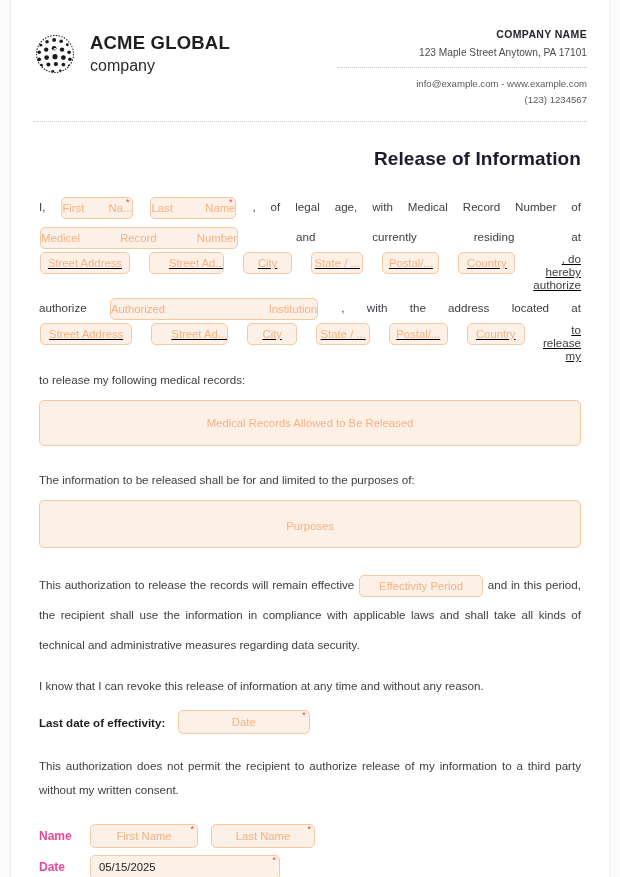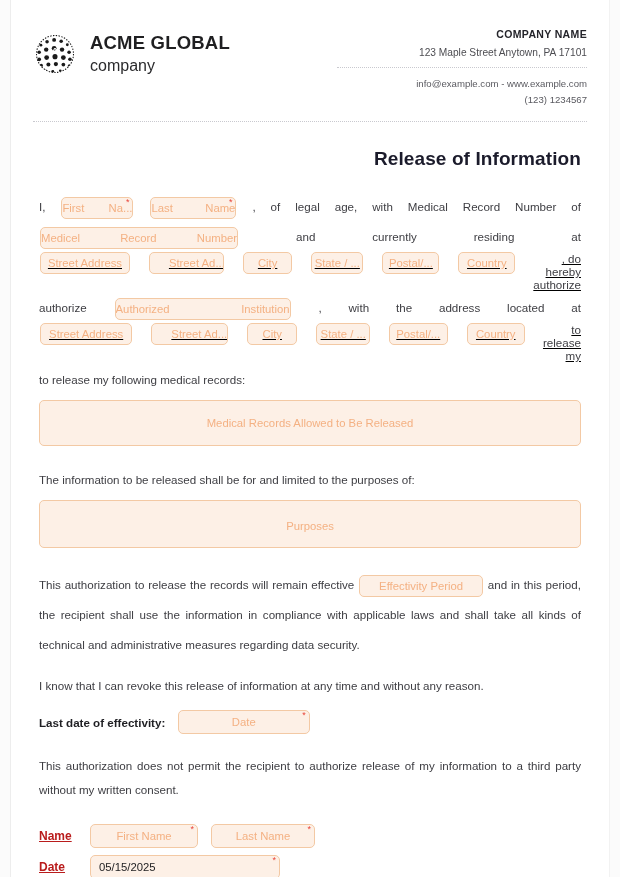--- a/index.html
+++ b/index.html
@@ -120,38 +120,38 @@
   
   .w-first    { width: 72px; }
   .w-last     { width: 86px; }
   .w-mrn      { width: 198px; }
   .w-street1  { width: 114px; }
   .w-street2  { width: 90px; padding-left: 19px; }
   .w-city     { width: 62px; }
   .w-state    { width: 66px; }
   .w-postal   { width: 72px; }
   .w-country  { width: 72px; }
-  .w-inst     { width: 176px; }
+  .w-inst     { width: 208px; }
   .w-effect   { width: 124px; }
   .w-date     { width: 132px; }
   .w-nfirst   { width: 108px; }
   .w-nlast    { width: 104px; }
   .w-dateval  { width: 190px; }
 
   .addr-row { display: flex; gap: 17px; margin: 0; text-decoration: underline; }
 
   .label-inline {
     font-size: 11.6px; font-weight: bold; color: #1f1f23;
     display: inline-block; vertical-align: middle;
   }
 
   
   .nd-grid { margin-top: 22px; }
   .nd-row { display: flex; align-items: center; gap: 10px; margin-bottom: 7px; }
-  .nd-key { font-size: 12px; font-weight: bold; color: #b91c1c; width: 40px; text-decoration: underline; }
+  .nd-key { font-size: 12px; font-weight: bold; color: #ec4899; width: 40px; }
   .spacer-22 { height: 22px; }
 </style>
 </head>
 <body>
 
 <div class="page">
 
   <div class="header">
     <div class="brand">
       <svg class="logo-mark" viewBox="0 0 100 100">

